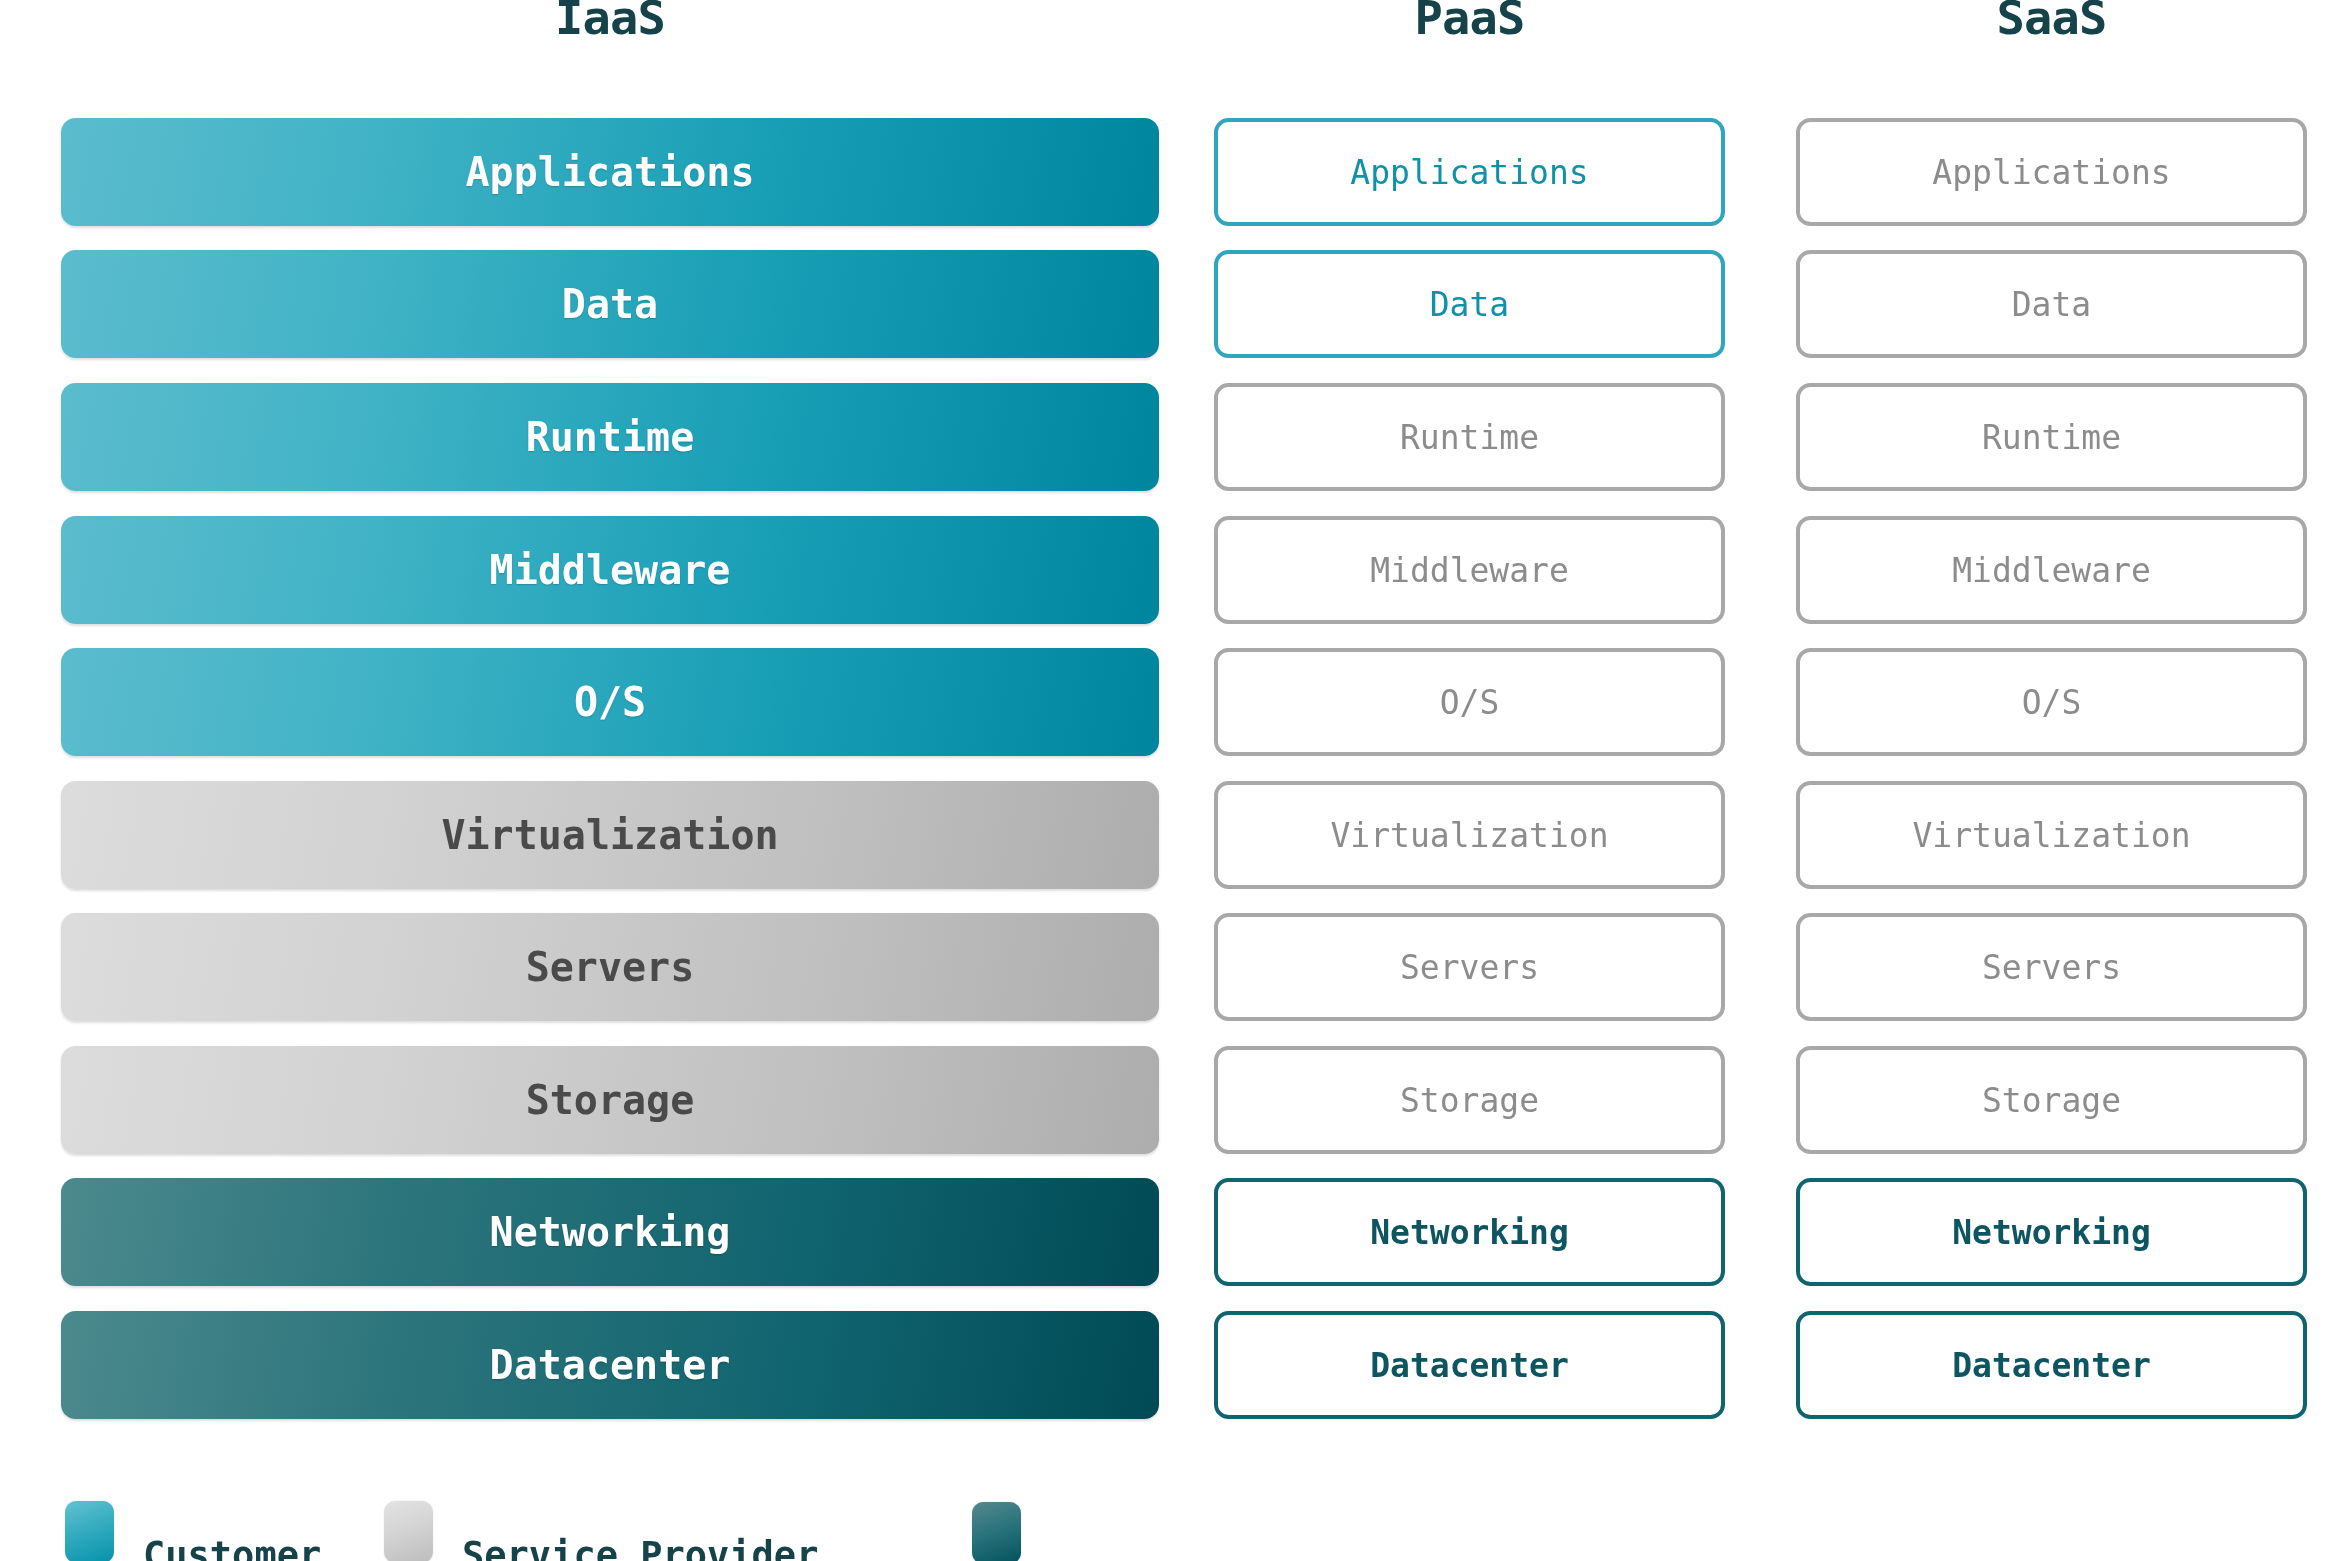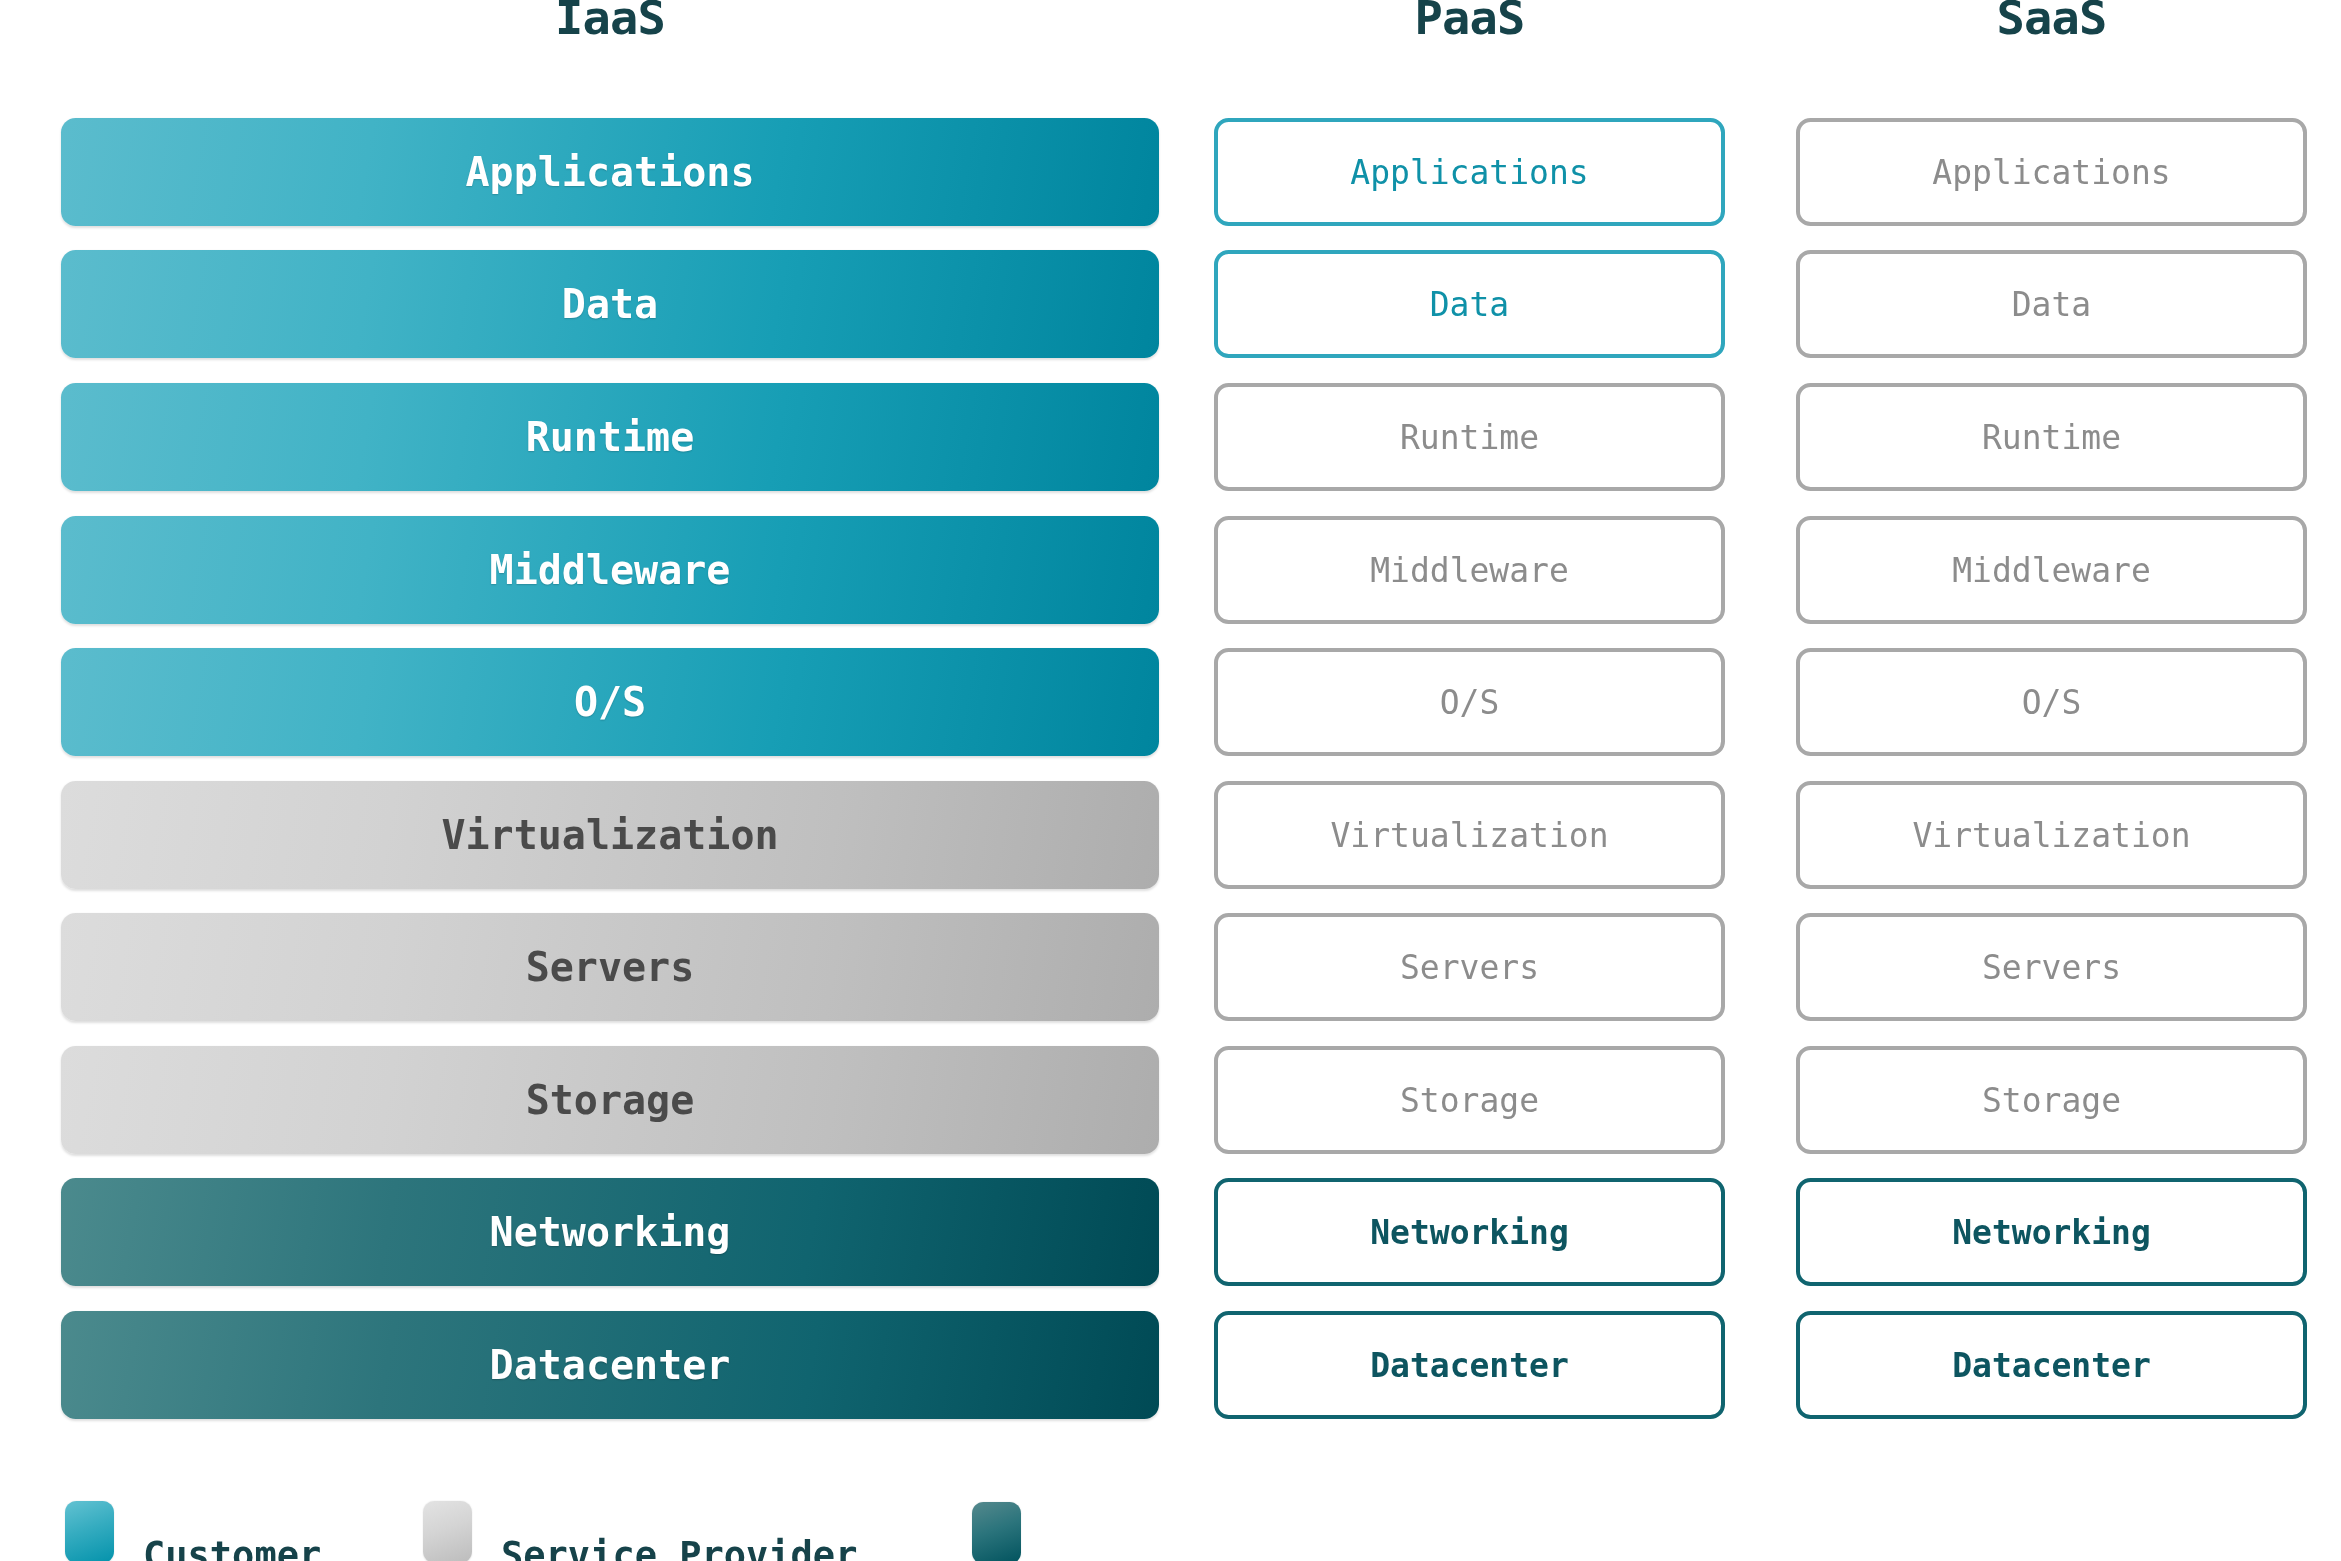--- a/index.html
+++ b/index.html
@@ -78,21 +78,21 @@
   #saas-col .outline-cell { left:1796px; width:511px; }
 
   .out-customer { border-color:#2fa6bd; color:#0f91a8; font-weight:normal; }
   .out-provider { border-color:#a8a8a8; color:#8c8c8c; font-weight:normal; }
   .out-green    { border-color:#10646f; color:#0d5560; font-weight:bold; }
 
   
   .legend { position:absolute; left:0; top:1502px; width:2342px; height:59px; }
   .legend-item { position:absolute; display:flex; align-items:center; height:59px; }
   #legend-item-0 { left:65px; }
-  #legend-item-1 { left:423px; }
+  #legend-item-1 { left:384px; }
   #legend-item-2 { left:955px;flex-direction:column; }
   .legend-swatch {
     width:49px; height:62px;
     border-radius:11.4px;
     margin-right:29px;
     flex:0 0 auto;
     box-shadow:0 0.8px 1.6px rgba(0,0,0,0.12);
   }
   .sw-customer { background:linear-gradient(160deg,#63c2d2 0%, #35acc0 45%, #0392ab 100%); }
   .sw-provider { background:linear-gradient(160deg,#e3e3e3 0%, #d4d4d4 45%, #bcbcbc 100%); }

